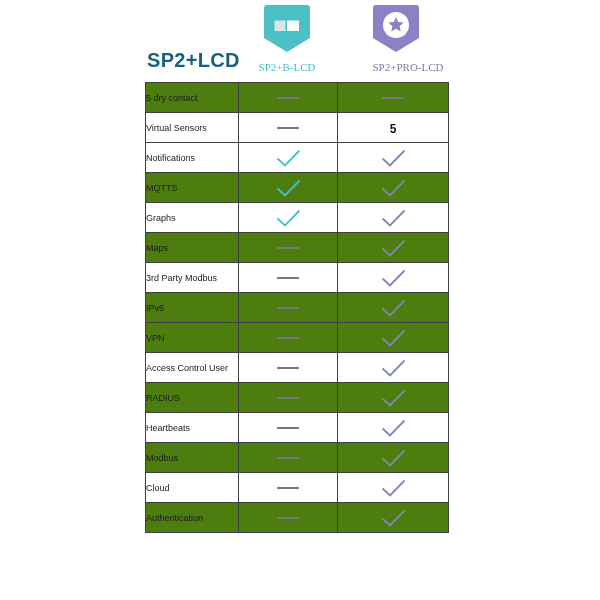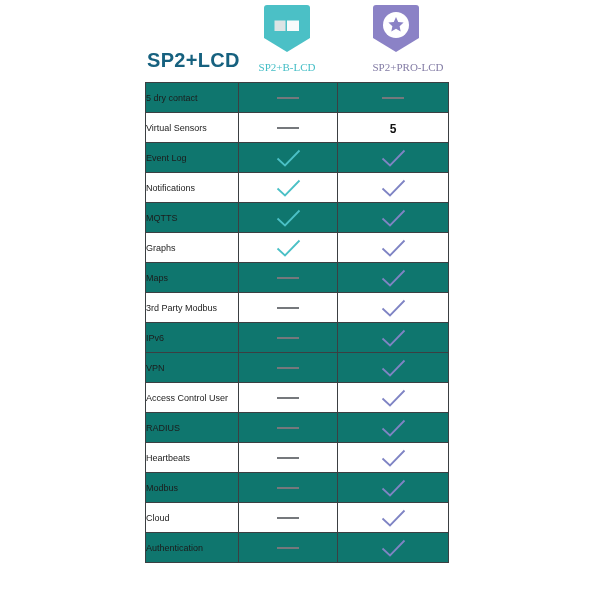--- a/index.html
+++ b/index.html
@@ -9,21 +9,21 @@
               letter-spacing:.3px;color:#16617F;}
   .badge{position:absolute;top:5px;}
   .badge.b1{left:264px;}
   .badge.b2{left:373px;}
   .col-label{position:absolute;top:61px;width:130px;text-align:center;font-size:11px;font-family:Liberation Serif, serif;}
   .col-label.c1{left:222px;color:#45BEC6;}
   .col-label.c2{left:343px;color:#837CA5;}
   table.cmp{position:absolute;left:145px;top:82px;width:303px;border-collapse:collapse;
             table-layout:fixed;}
   table.cmp td{border:1px solid #3B3F42;height:29px;padding:0;vertical-align:middle;}
-  tr.odd td{background:#0f766e;margin-top:32px;}
+  tr.odd td{background:#4d7c0f;margin-top:32px;}
   tr.even td{background:#ffffff;}
   td.feature{padding-left:7px;font-size:9px;color:#1c1c1c;}
   td.val{text-align:center;}
   .dash{display:inline-block;width:22px;height:2px;background:#75787C;vertical-align:middle;}
   .check{vertical-align:middle;}
   .num{font-size:12px;font-weight:bold;color:#111111;}
 </style>
 </head>
 <body>
 
@@ -55,29 +55,20 @@
     <tbody>
         <tr class="odd">
     <td class="feature">5 dry contact</td>
     <td class="val"><span class="dash"></span></td>
     <td class="val"><span class="dash"></span></td>
   </tr>
         <tr class="even">
     <td class="feature">Virtual Sensors</td>
     <td class="val"><span class="dash"></span></td>
     <td class="val"><span class="num">5</span></td>
-  </tr>
-        <tr class="odd">
-    <td class="feature">Event Log</td>
-    <td class="val"><svg class="check" width="27" height="20" viewBox="0 0 27 20">
-              <polyline points="2.5,10.5 10,17.5 24.5,2.5" fill="none" stroke="#4BC0C6" stroke-width="1.8"></polyline>
-            </svg></td>
-    <td class="val"><svg class="check" width="27" height="20" viewBox="0 0 27 20">
-              <polyline points="2.5,10.5 10,17.5 24.5,2.5" fill="none" stroke="#7F84C4" stroke-width="1.8"></polyline>
-            </svg></td>
   </tr>
         <tr class="even">
     <td class="feature">Notifications</td>
     <td class="val"><svg class="check" width="27" height="20" viewBox="0 0 27 20">
               <polyline points="2.5,10.5 10,17.5 24.5,2.5" fill="none" stroke="#4BC0C6" stroke-width="1.8"></polyline>
             </svg></td>
     <td class="val"><svg class="check" width="27" height="20" viewBox="0 0 27 20">
               <polyline points="2.5,10.5 10,17.5 24.5,2.5" fill="none" stroke="#7F84C4" stroke-width="1.8"></polyline>
             </svg></td>
   </tr>

